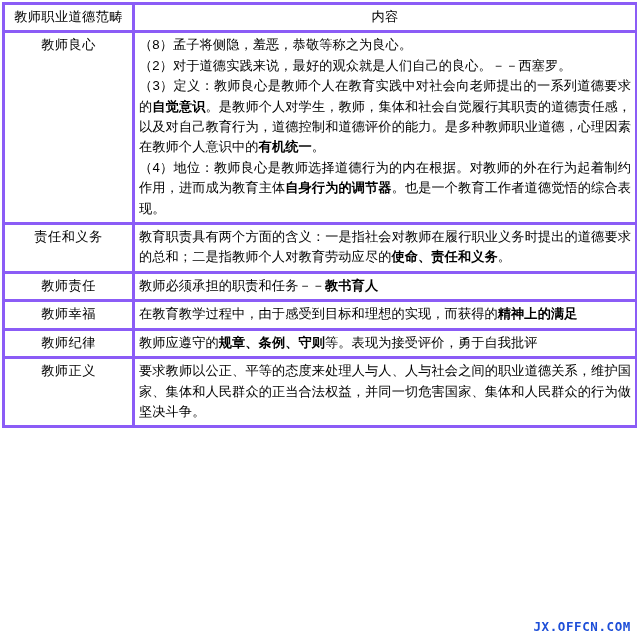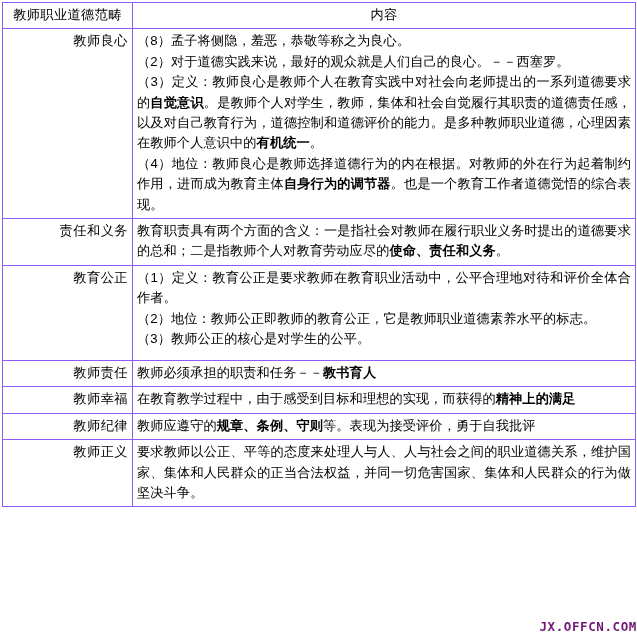--- a/index.html
+++ b/index.html
@@ -20,63 +20,63 @@
     box-sizing: border-box;
   }
   table.doc-table {
     border-collapse: collapse;
     width: 633px;
     margin: 2px 0 0 2px;
     table-layout: fixed;
   }
   table.doc-table td,
   table.doc-table th {
-    border: 1px solid #8b5cf6;
+    border: 3px solid #8b5cf6;
     vertical-align: top;
     padding: 2px 4px 3px 4px;
     font-size: 13.2px;
     line-height: 20.4px;
     font-weight: normal;
   }
   col.col-term { width: 130px; }
   col.col-content { width: 503px; }
 
   th.head-cell {
     text-align: center;
     font-weight: bold;
     font-size: 14.5px;
     line-height: 22px;
     letter-spacing: 0.4px;
     padding-top: 2px;
     padding-bottom: 2px;
   }
   td.term-cell {
-    text-align: right;
+    text-align: center;
     white-space: nowrap;
     letter-spacing: 0.5px;
     padding-top: 3px;
   }
   td.content-cell {
     text-align: justify;
     text-justify: inter-ideograph;
     letter-spacing: 0.1px;
   }
   td.content-cell p {
     margin: 0;
     padding: 0;
     text-align: justify;
     text-justify: inter-ideograph;
   }
   .b { font-weight: bold; }
 
   #watermark {
     position: absolute;
-    right: 0;
+    right: 6px;
     bottom: 4px;
-    color: #701a75;
+    color: #1d4ed8;
     font-family: "DejaVu Sans Mono", "Liberation Mono", monospace;
     font-size: 12.5px;
     font-weight: bold;
     letter-spacing: 0.6px;
     line-height: 14px;
     white-space: nowrap;
   }
 </style>
 </head>
 <body>
@@ -103,28 +103,20 @@
             <p><span>（3）定义：教师良心是教师个人在教育实践中对社会向老师提出的一系列道德要求的</span><span class="b">自觉意识</span><span>。是教师个人对学生，教师，集体和社会自觉履行其职责的道德责任感，以及对自己教育行为，道德控制和道德评价的能力。是多种教师职业道德，心理因素在教师个人意识中的</span><span class="b">有机统一</span><span>。</span></p>
             <p><span>（4）地位：教师良心是教师选择道德行为的内在根据。对教师的外在行为起着制约作用，进而成为教育主体</span><span class="b">自身行为的调节器</span><span>。也是一个教育工作者道德觉悟的综合表现。</span></p>
           </td>
         </tr>
         <tr style="height: 29px;">
           <td class="term-cell">责任和义务</td>
           <td class="content-cell">
             <p><span>教育职责具有两个方面的含义：一是指社会对教师在履行职业义务时提出的道德要求的总和；二是指教师个人对教育劳动应尽的</span><span class="b">使命、责任和义务</span><span>。</span></p>
           </td>
         </tr>
-        <tr style="height: 95px;">
-          <td class="term-cell">教育公正</td>
-          <td class="content-cell">
-            <p><span>（1）定义：教育公正是要求教师在教育职业活动中，公平合理地对待和评价全体合作者。</span></p>
-            <p><span>（2）地位：教师公正即教师的教育公正，它是教师职业道德素养水平的标志。</span></p>
-            <p><span>（3）教师公正的核心是对学生的公平。</span></p>
-          </td>
-        </tr>
         <tr style="height: 22px;">
           <td class="term-cell">教师责任</td>
           <td class="content-cell">
             <p><span>教师必须承担的职责和任务－－</span><span class="b">教书育人</span></p>
           </td>
         </tr>
         <tr style="height: 22px;">
           <td class="term-cell">教师幸福</td>
           <td class="content-cell">
             <p><span>在教育教学过程中，由于感受到目标和理想的实现，而获得的</span><span class="b">精神上的满足</span></p>

